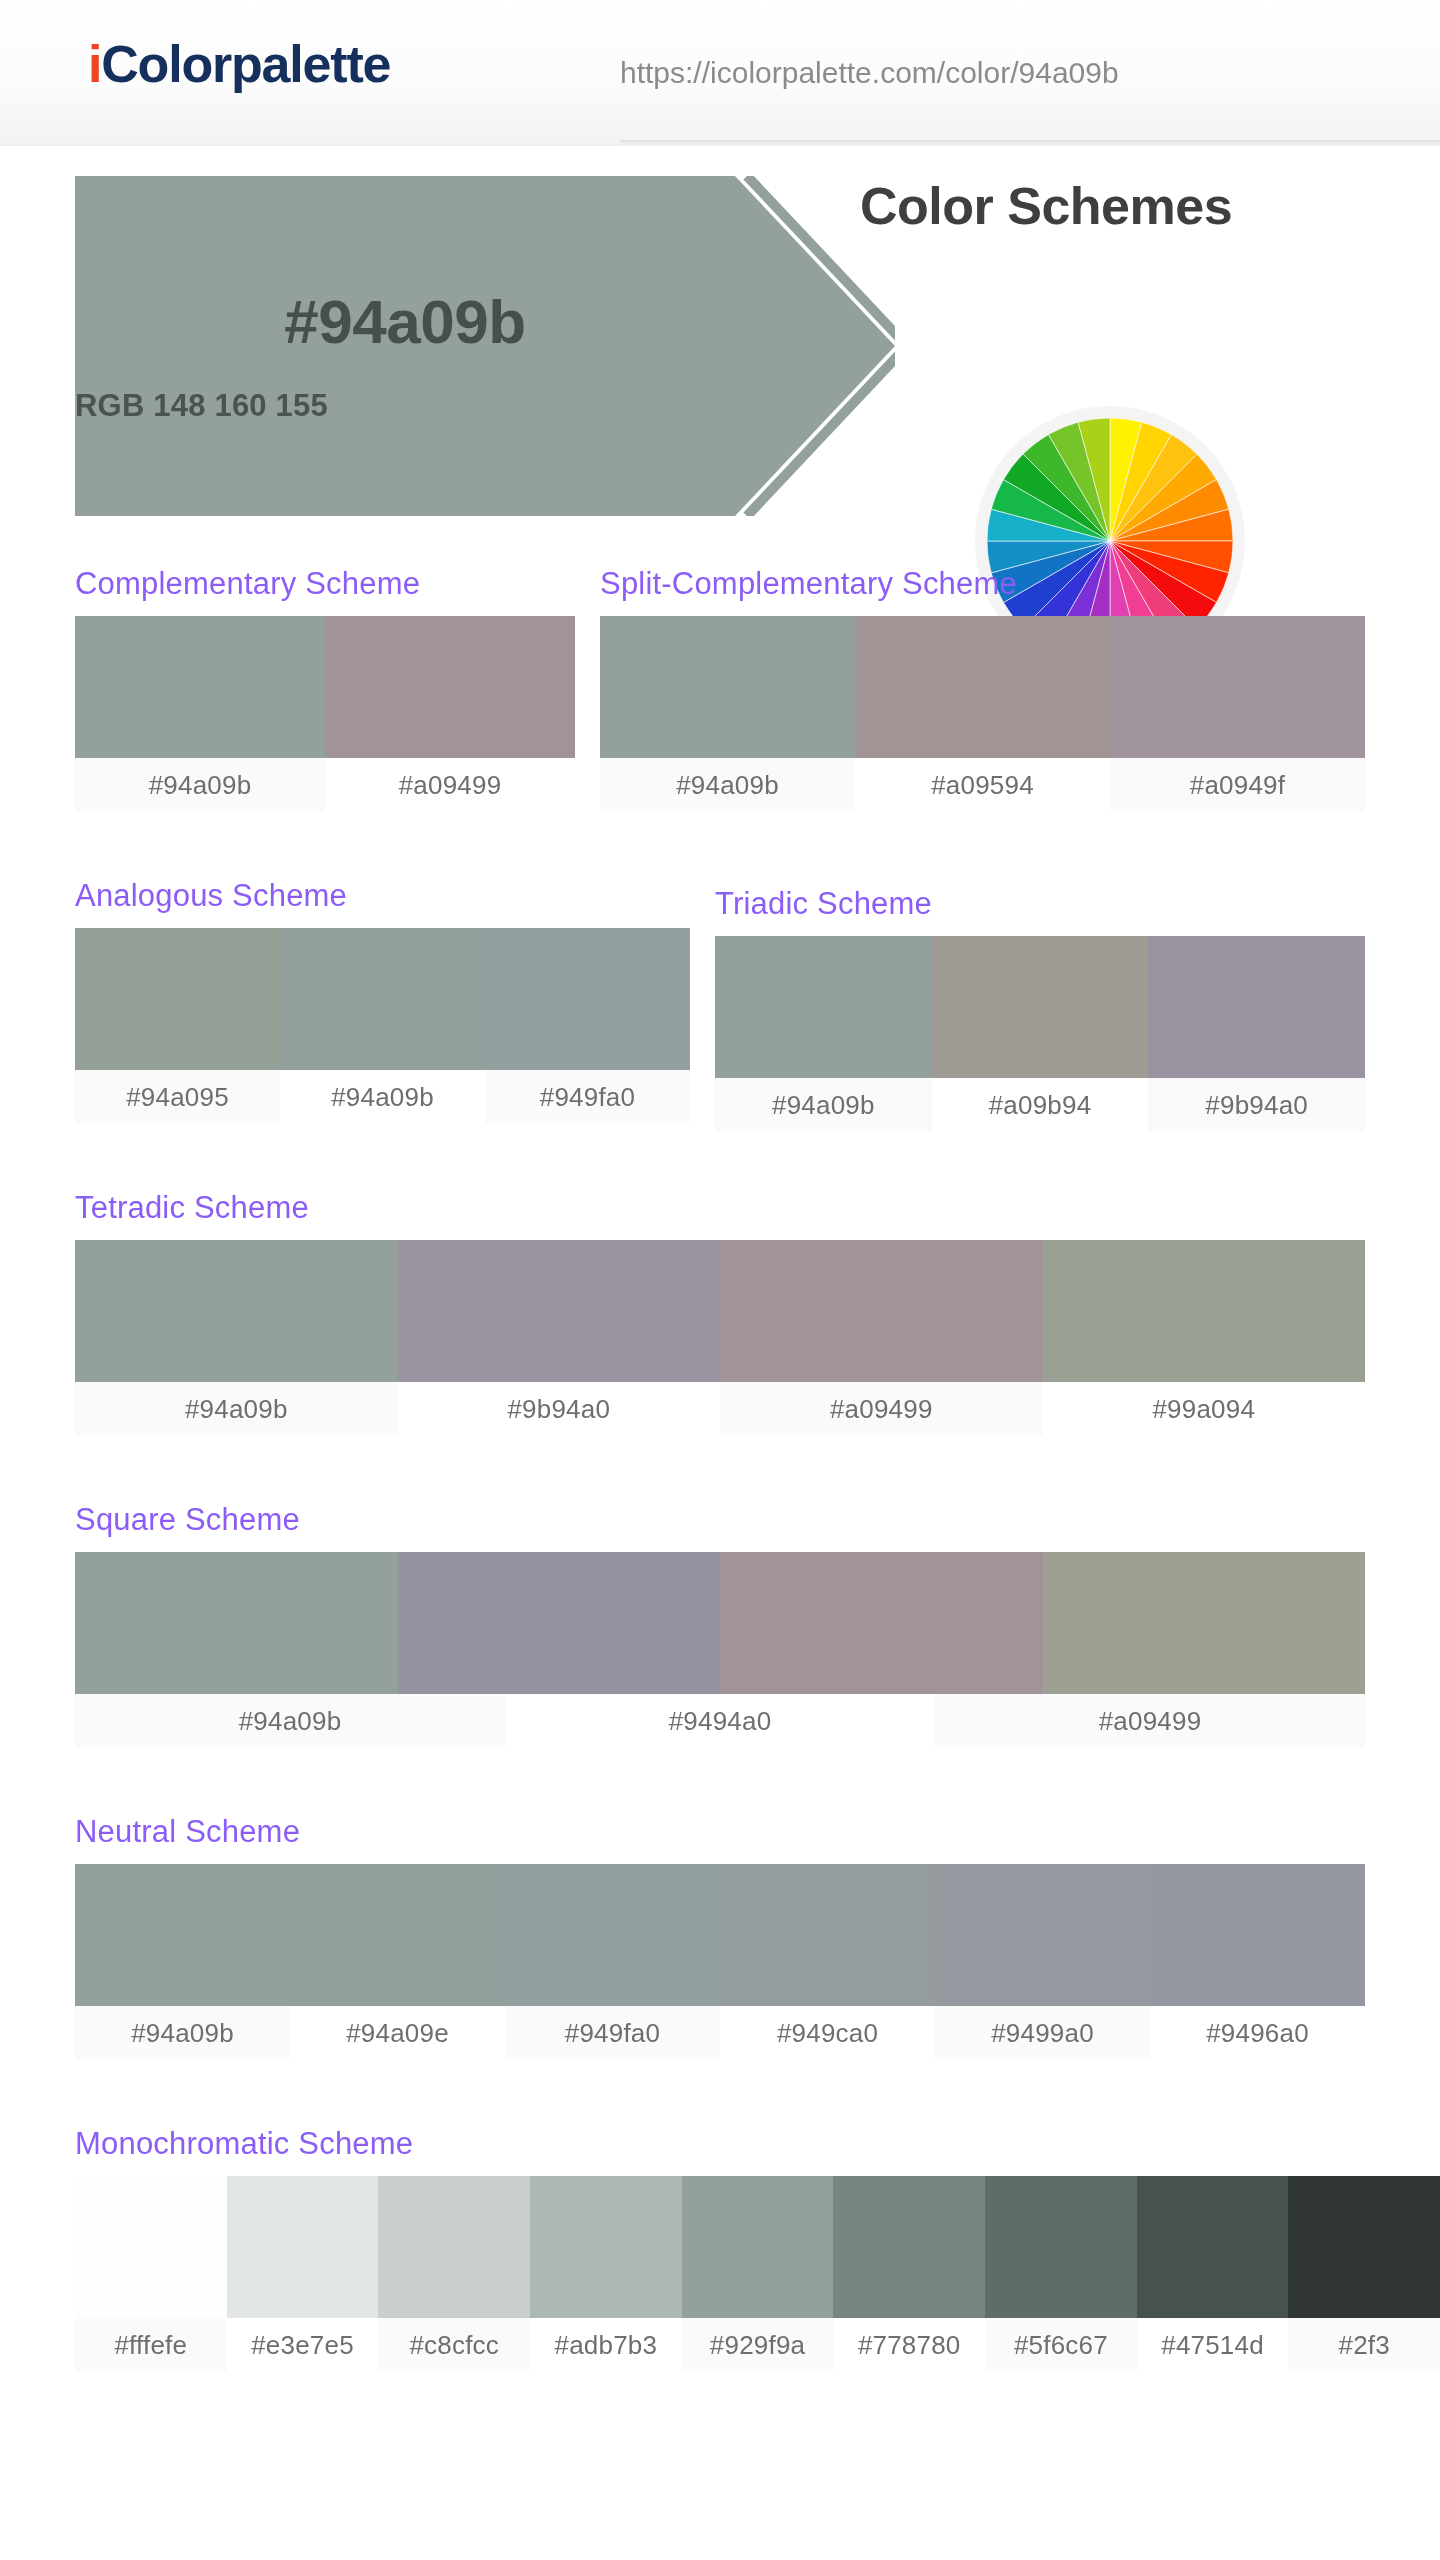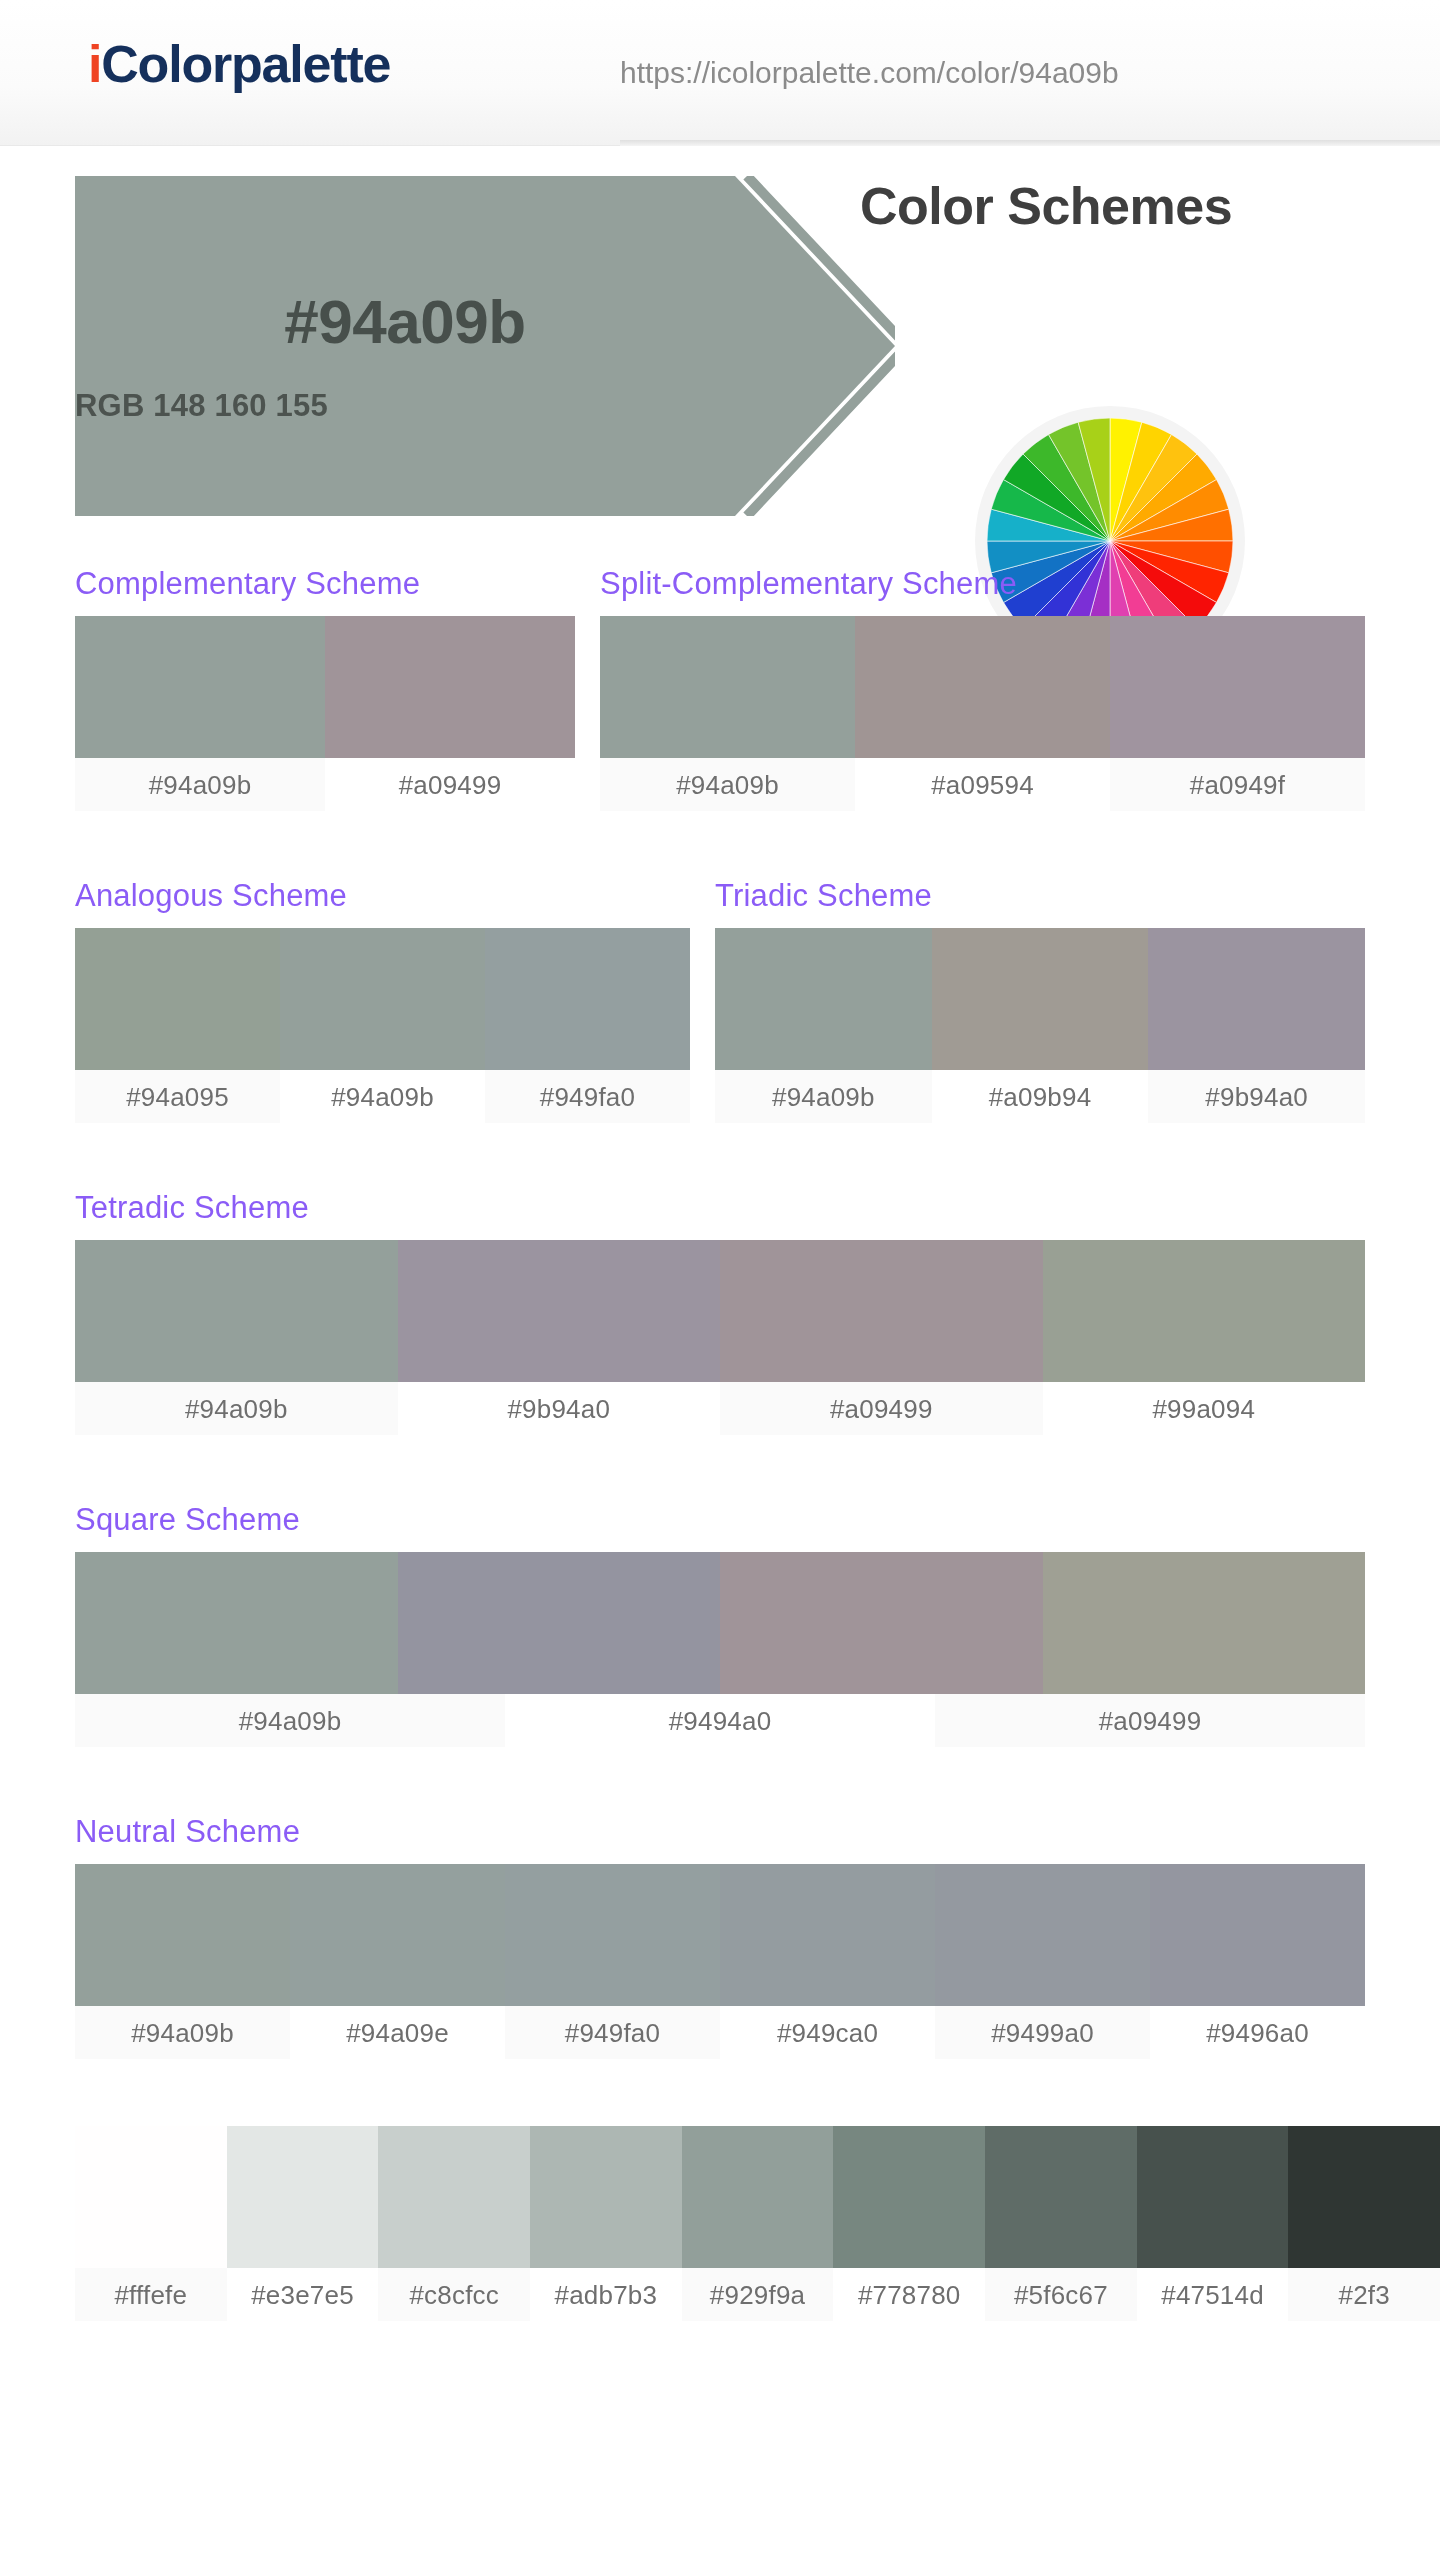--- a/index.html
+++ b/index.html
@@ -252,21 +252,21 @@
           <div class="swatch" style="background: rgb(148, 160, 149);"></div>
           <div class="swatch" style="background: rgb(148, 160, 155);"></div>
           <div class="swatch" style="background: rgb(148, 159, 160);"></div>
         </div>
       <div class="label-strip">
           <div class="swatch-label alt">#94a095</div>
           <div class="swatch-label">#94a09b</div>
           <div class="swatch-label alt">#949fa0</div>
         </div>
     </div>
-    <div class="scheme-block" style="left:715px; top:0; width:650px;">
+    <div class="scheme-block" style="left:715px; top:8px; width:650px;">
       <div class="scheme-title">Triadic Scheme</div>
       <div class="swatch-strip">
           <div class="swatch" style="background: rgb(148, 160, 155);"></div>
           <div class="swatch" style="background: rgb(160, 155, 148);"></div>
           <div class="swatch" style="background: rgb(155, 148, 160);"></div>
         </div>
       <div class="label-strip">
           <div class="swatch-label alt">#94a09b</div>
           <div class="swatch-label">#a09b94</div>
           <div class="swatch-label alt">#9b94a0</div>
@@ -326,20 +326,21 @@
           <div class="swatch-label alt">#949fa0</div>
           <div class="swatch-label">#949ca0</div>
           <div class="swatch-label alt">#9499a0</div>
           <div class="swatch-label">#9496a0</div>
         </div>
     </div>
   </div>
 
   <div class="row" style="height:202px; margin-top:110px;">
     <div class="scheme-block" style="left:75px; top:0; width:1365px;">
+      <div class="scheme-title">Monochromatic Scheme</div>
       <div class="swatch-strip">
           <div class="swatch" style="background: rgb(255, 254, 254);"></div>
           <div class="swatch" style="background: rgb(227, 231, 229);"></div>
           <div class="swatch" style="background: rgb(200, 207, 204);"></div>
           <div class="swatch" style="background: rgb(173, 183, 179);"></div>
           <div class="swatch" style="background: rgb(146, 159, 154);"></div>
           <div class="swatch" style="background: rgb(119, 135, 128);"></div>
           <div class="swatch" style="background: rgb(95, 108, 103);"></div>
           <div class="swatch" style="background: rgb(71, 81, 77);"></div>
           <div class="swatch" style="background: rgb(47, 54, 51);"></div>

